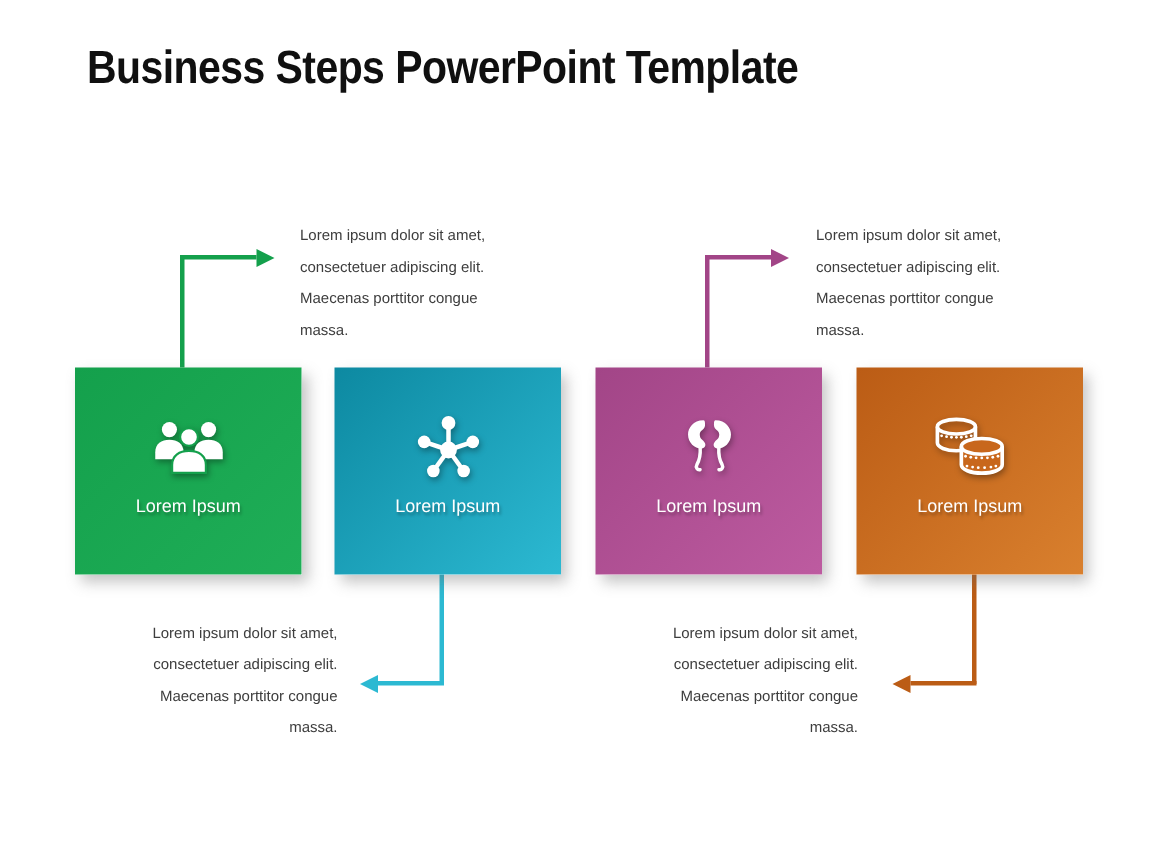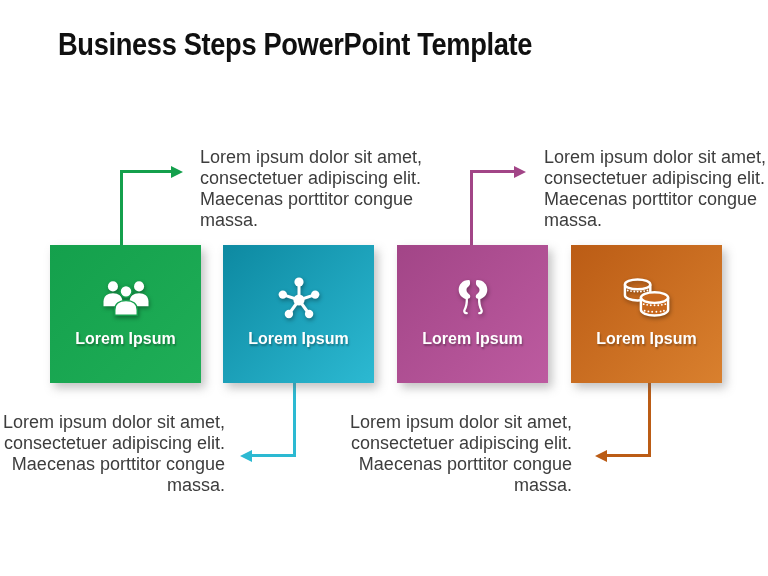--- a/index.html
+++ b/index.html
@@ -17,25 +17,25 @@
   .box{
     position:absolute;top:245px;width:151px;height:138px;
     background:linear-gradient(135deg,var(--c),var(--cl));
     box-shadow:4px 5px 9px rgba(100,100,100,.38);
     display:flex;flex-direction:column;align-items:center;
   }
   .box1{left:50px}.box2{left:223px}.box3{left:397px}.box4{left:571px}
   .icon-wrap{height:56px;margin-top:26px;display:flex;align-items:center;justify-content:center;}
   .icon{filter:drop-shadow(1.5px 2.5px 2px rgba(0,0,0,.35));}
   .box-label{
-    margin-top:3px;color:#fff;font-weight:bold;font-size:16px;
+    margin-top:3px;color:#fff;font-weight:normal;font-size:12px;
     text-shadow:1px 2px 2px rgba(0,0,0,.3);white-space:nowrap;
   }
   
-  .note{position:absolute;font-size:18px;line-height:21px;color:#3d3d3d;}
+  .note{position:absolute;font-size:10px;line-height:21px;color:#3d3d3d;}
   .note span{display:block;white-space:nowrap;}
   .note-tl{left:200px;top:147px;text-align:left;}
   .note-tr{left:544px;top:147px;text-align:left;}
   .note-bl{right:543px;top:412px;text-align:right;}
   .note-br{right:196px;top:412px;text-align:right;}
   
   .arrow{position:absolute;inset:0;pointer-events:none;}
   .seg{position:absolute;background:var(--c);}
   .head{position:absolute;width:0;height:0;border-top:6px solid transparent;border-bottom:6px solid transparent;}
   .head-right{border-left:12px solid var(--c);}

